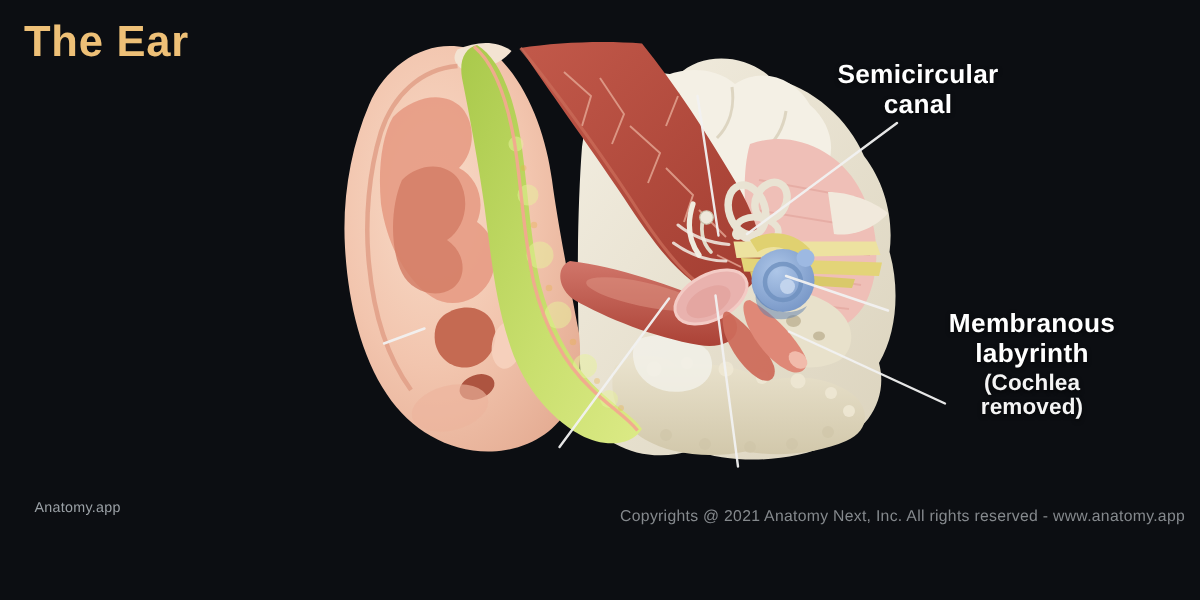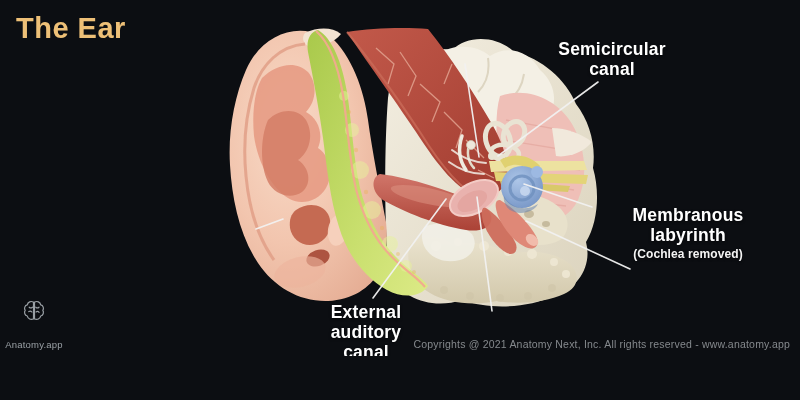--- a/index.html
+++ b/index.html
@@ -15,33 +15,33 @@
   }
   .ear-art{position:absolute;left:0;top:0;width:800px;height:400px;}
   .lbl{
     position:absolute;transform:translateX(-50%);
     color:#ffffff;font-weight:700;font-size:17.5px;line-height:1.13;
     text-align:center;letter-spacing:.2px;
     text-shadow:0 1px 3px rgba(0,0,0,.65);
     z-index:5;
   }
   .lbl .note{
-    display:block;font-size:12px;font-weight:700;letter-spacing:.1px;
+    display:block;font-size:15px;font-weight:700;letter-spacing:.1px;
     margin-top:2px;color:#f4f4f4;
   }
   .lbl-auditory-ossicles{left:464px;top:24px;width:96px;}
   .lbl-semicircular-canals{left:612px;top:40px;width:126px;}
   .lbl-membranous-labyrinth{left:688px;top:182px;width:120px;margin-top:24px;}
   .lbl-auditory-tube{left:631px;top:272px;width:84px;}
   .lbl-tympanic-membrane{left:495px;top:317px;width:104px;}
   .lbl-external-auditory-canal{left:366px;top:303px;width:92px;}
   .lbl-auricle{left:224px;top:220px;white-space:nowrap;}
   .brand{
     position:absolute;left:7px;bottom:6px;width:54px;
-    display:flex;flex-direction:column;align-items:center;gap:16px;
+    display:flex;flex-direction:row;align-items:center;gap:16px;
     z-index:5;
   }
   .brand-name{
     color:#9aa0a5;font-size:9.5px;letter-spacing:.2px;white-space:nowrap;
   }
   .footer-copyright{
     position:absolute;right:10px;bottom:6px;
     color:#85898d;font-size:10.5px;letter-spacing:.2px;
     z-index:5;
     padding-left:37px;
@@ -257,21 +257,20 @@
 
   <div class="lbl lbl-semicircular-canals">Semicircular canal</div>
 
   <div class="lbl lbl-membranous-labyrinth">
     <span>Membranous labyrinth</span>
     <span class="note">(Cochlea removed)</span>
   </div>
 
 
 
-  <div class="lbl lbl-external-auditory-canal">External auditory canal</div>
 
 
   <div class="brand">
     <svg width="24" height="24" viewBox="0 0 24 24" fill="none" stroke="#9aa0a5" stroke-width="1.2" stroke-linecap="round" stroke-linejoin="round">
       <path d="M11.5 3.2 C 9 1.6 5.8 3 5.3 5.9 C 2.8 6.4 1.8 9.4 3.2 11.4 C 1.8 13.4 2.8 16.4 5.3 17 C 5.8 19.9 9 21.3 11.5 19.8 Z"></path>
       <path d="M12.5 3.2 C 15 1.6 18.2 3 18.7 5.9 C 21.2 6.4 22.2 9.4 20.8 11.4 C 22.2 13.4 21.2 16.4 18.7 17 C 18.2 19.9 15 21.3 12.5 19.8 Z"></path>
       <path d="M12 3 L 12 20"></path>
       <path d="M7.2 8.2 c 1 .9 2.2 .9 3.2 0 M6.8 12.6 c 1.1 -.8 2.3 -.6 3.1 .4 M13.8 8.2 c 1 .9 2.2 .9 3.2 0 M14 12.9 c 1.1 -.8 2.3 -.6 3.1 .4"></path>
     </svg>
     <span class="brand-name">Anatomy.app</span>

